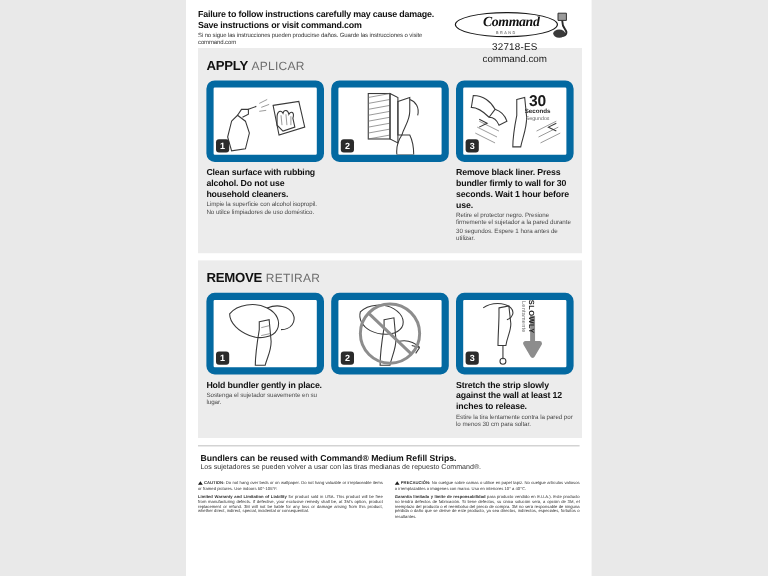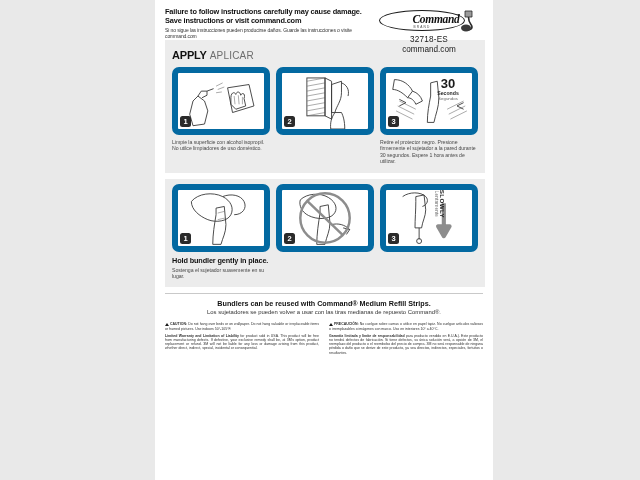--- a/index.html
+++ b/index.html
@@ -28,21 +28,21 @@
   }
   .hdr-right { width: 112px; text-align: center; padding-top: 1px; }
   .logo-wrap { position: relative; height: 26px; }
   .logo-oval {
     position: absolute; left: 6px; top: 2px;
     width: 86px; height: 21px;
     border: 1.6px solid #1a1a1a; border-radius: 50%;
     background: #fff;
   }
   .logo-word {
-    position: absolute; left: 20px; top: 5px; width: 86px;
+    position: absolute; left: 10px; top: 5px; width: 86px;
     font-family: "Liberation Serif", serif;
     font-size: 11.5px; font-weight: bold; font-style: italic;
     color: #111; text-align: center; letter-spacing: -0.3px;
   }
   .logo-brand {
     position: absolute; left: 6px; top: 16.5px; width: 86px;
     font-size: 3.2px; letter-spacing: 1.2px; color: #444; text-align: center;
   }
   .logo-hook {
     position: absolute; left: 86px; top: 0px; width: 18px; height: 25px;
@@ -107,21 +107,21 @@
     font-size: 7.3px; font-weight: bold; color: #111;
     line-height: 9.0px; letter-spacing: -0.12px;
   }
   .t-es {
     font-size: 5.2px; color: #4a4a4a; line-height: 6.4px;
     margin-top: 2px; letter-spacing: -0.05px;
   }
 
   
   .rule { margin: 2px 10px 0 10px; border-top: 1px solid #c9c9c9; }
-  .reuse { text-align: center; padding: 5px 12px 3px 12px; }
+  .reuse { text-align: left; padding: 5px 12px 3px 12px; }
   .reuse-en {
     font-size: 7.2px; font-weight: bold; color: #111; line-height: 9px;
   }
   .reuse-es { font-size: 5.9px; color: #333; line-height: 8px; }
 
   .fine { display: flex; gap: 10px; padding: 3px 10px 6px 10px; }
   .fcol { flex: 1; }
   .fp {
     font-size: 3.5px; color: #2e2e2e; line-height: 4.3px;
     text-align: justify; margin-bottom: 2.5px;
@@ -176,20 +176,21 @@
             <path class="ln" d="M33 22 L41 19"></path>
             <path class="ln-t" d="M44 16 L52 12 M46 20 L54 17 M44 24 L51 23"></path>
             <path class="ln" d="M58 18 L84 14 L90 40 L64 48 Z"></path>
             <path class="ln" d="M62 30 C62 24, 66 22, 68 26 C69 22, 73 22, 74 27
                                  C76 23, 80 25, 78 31 L80 40 L68 44 L62 38 Z"></path>
             <path class="ln-t" d="M66 28 L67 38 M71 27 L72 38 M76 29 L76 38"></path>
           </svg>
           <div class="badge">1</div>
         </div>
         <div class="txt">
+          <div class="t-en">Clean surface with rubbing alcohol. Do not use household cleaners.</div>
           <div class="t-es">Limpie la superficie con alcohol isopropil. No utilce limpiadores de uso doméstico.</div>
         </div>
       </div>
 
       <div class="step">
         <div class="illo">
           <svg viewBox="0 0 100 68">
             <rect class="ln" x="28" y="6" width="22" height="46"></rect>
             <path class="ln-t" d="M28 10 L50 6 M28 16 L50 12 M28 22 L50 18 M28 28 L50 24
                                    M28 34 L50 30 M28 40 L50 36 M28 46 L50 42 M28 52 L50 48"></path>
@@ -214,28 +215,32 @@
             <path class="ln" d="M14 32 L22 36 L14 40"></path>
           </svg>
           <div class="cal-30">
             <div class="cal-num">30</div>
             <div class="cal-en">Seconds</div>
             <div class="cal-es">Segundos</div>
           </div>
           <div class="badge">3</div>
         </div>
         <div class="txt">
+          <div class="t-en">Remove black liner. Press bundler firmly to wall for 30 seconds. Wait 1 hour before use.</div>
           <div class="t-es">Retire el protector negro. Presione firmemente el sujetador a la pared durante 30 segundos. Espere 1 hora antes de utilizar.</div>
         </div>
       </div>
 
     </div>
   </div>
 
   <div class="panel">
+    <div class="sect-head">
+      <span class="sect-en">REMOVE</span><span class="sect-es">RETIRAR</span>
+    </div>
     <div class="steps">
 
       <div class="step">
         <div class="illo">
           <svg viewBox="0 0 100 68">
             <path class="ln" d="M14 14 C22 4, 40 2, 52 8 C62 13, 66 22, 62 30
                                  C58 38, 44 40, 34 36 C24 32, 14 24, 14 14 Z"></path>
             <path class="ln" d="M52 8 C62 4, 74 6, 78 14 C82 22, 76 30, 66 30"></path>
             <path class="ln" d="M44 22 L54 20 L56 42 C56 52, 52 58, 50 66 L40 66
                                  C40 54, 42 42, 44 30 Z"></path>
@@ -274,20 +279,24 @@
             <path class="ln" d="M38 46 L38 60"></path>
             <circle class="ln" cx="38" cy="62" r="3"></circle>
             <path d="M68 16 L68 48 M68 56 L61 44 L75 44 Z" fill="#8d8d8d" stroke="#8d8d8d" stroke-width="5" stroke-linejoin="round"></path>
           </svg>
           <div class="slow-label">
             <div class="slow-en">SLOWLY</div>
             <div class="slow-es">Lentamente</div>
           </div>
           <div class="badge">3</div>
         </div>
+        <div class="txt">
+          <div class="t-en">Stretch the strip slowly against the wall at least 12 inches to release.</div>
+          <div class="t-es">Estire la tira lentamente contra la pared por lo menos 30 cm para soltar.</div>
+        </div>
       </div>
 
     </div>
   </div>
 
   <div class="rule"></div>
   <div class="reuse">
     <div class="reuse-en">Bundlers can be reused with Command® Medium Refill Strips.</div>
     <div class="reuse-es">Los sujetadores se pueden volver a usar con las tiras medianas de repuesto Command®.</div>
   </div>

